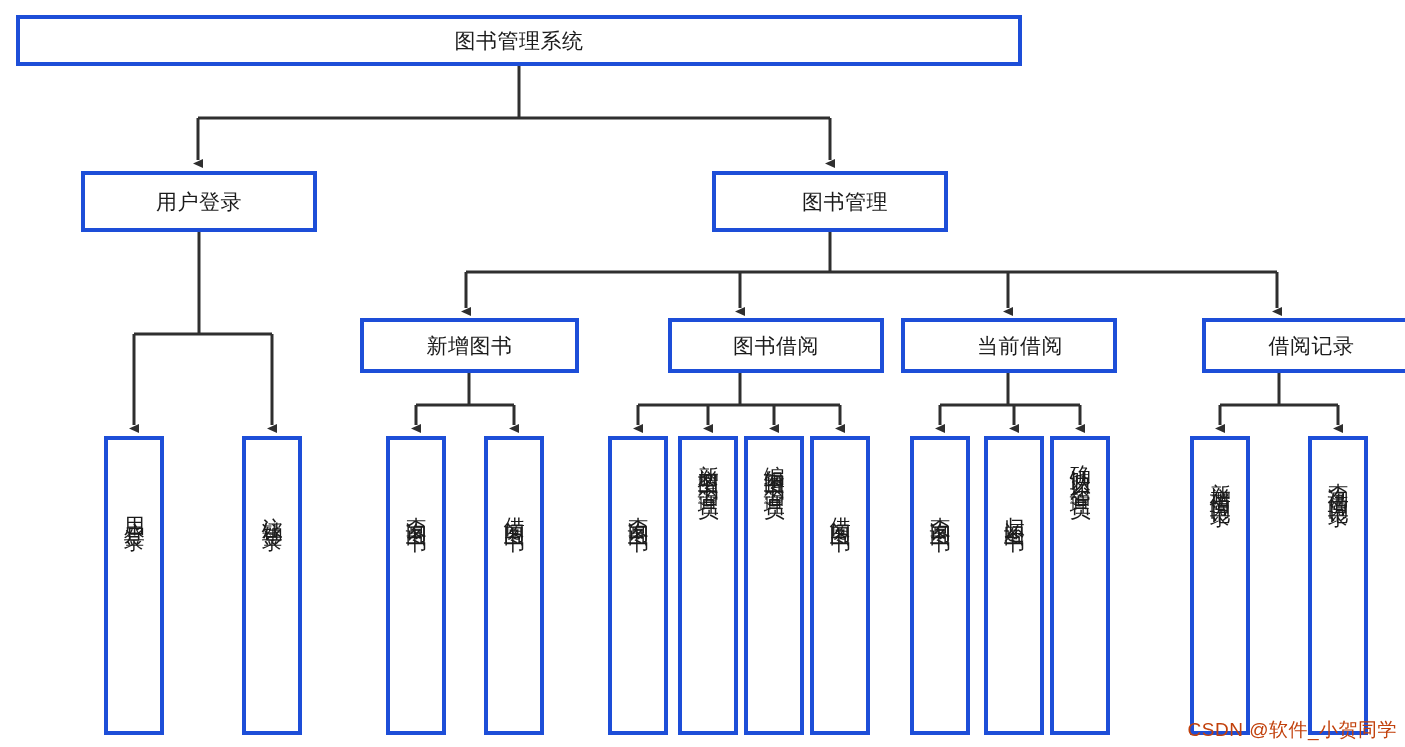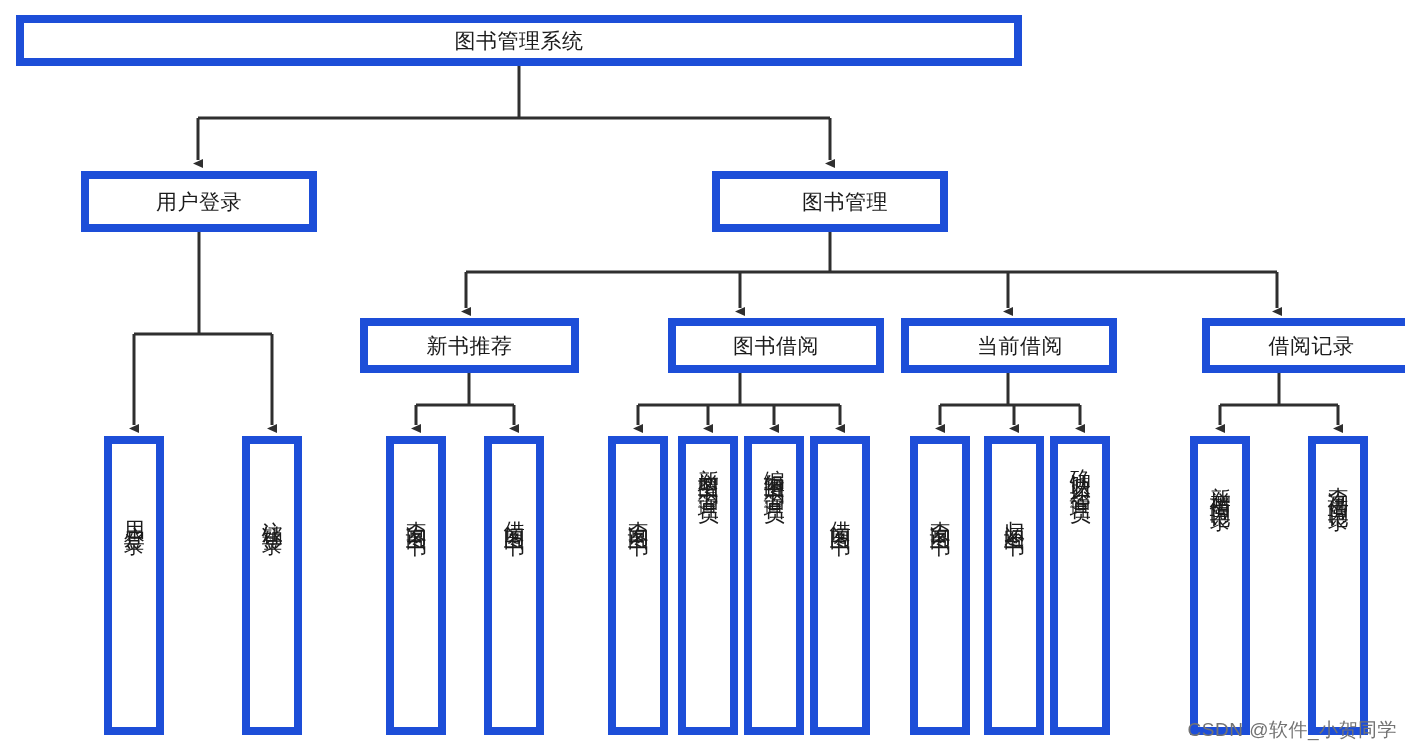--- a/index.html
+++ b/index.html
@@ -17,21 +17,21 @@
   #diagram-root {
     position: absolute;
     left: 0;
     top: 0;
     width: 1405px;
     height: 747px;
   }
   .node-box {
     position: absolute;
     box-sizing: border-box;
-    border: 8px solid #1d4ed8;
+    border: 4px solid #1d4ed8;
     background: #ffffff;
     display: flex;
     align-items: center;
     justify-content: center;
   }
   .node-label-h {
     font-size: 21px;
     color: #1b1b1b;
     line-height: 1;
     letter-spacing: 0.5px;
@@ -57,21 +57,21 @@
     top: 0;
     width: 1405px;
     height: 747px;
     pointer-events: none;
   }
   .watermark {
     position: absolute;
     right: 8px;
     bottom: 4px;
     font-size: 19px;
-    color: #737373;
+    color: #c2410c;
     white-space: nowrap;
     letter-spacing: 0.5px;
   }
 </style>
 </head>
 <body>
 
 <div id="diagram-root">
 
   <svg class="connectors" viewBox="0 0 1405 747" xmlns="http://www.w3.org/2000/svg">
@@ -129,21 +129,21 @@
   </div>
 
   <div class="node-box" style="left:81px; top:171px; width:236px; height:61px;">
     <span class="node-label-h">用户登录</span>
   </div>
   <div class="node-box" style="left:712px; top:171px; width:236px; height:61px;padding-left:30px;">
     <span class="node-label-h">图书管理</span>
   </div>
 
   <div class="node-box" style="left:360px; top:318px; width:219px; height:55px;">
-    <span class="node-label-h">新书推荐</span>
+    <span class="node-label-h">新增图书</span>
   </div>
   <div class="node-box" style="left:668px; top:318px; width:216px; height:55px;">
     <span class="node-label-h">图书借阅</span>
   </div>
   <div class="node-box" style="left:901px; top:318px; width:216px; height:55px;padding-left:22px;">
     <span class="node-label-h">当前借阅</span>
   </div>
   <div class="node-box" style="left:1170px; top:318px; width:219px; height:55px;margin-left:32px;">
     <span class="node-label-h">借阅记录</span>
   </div>

